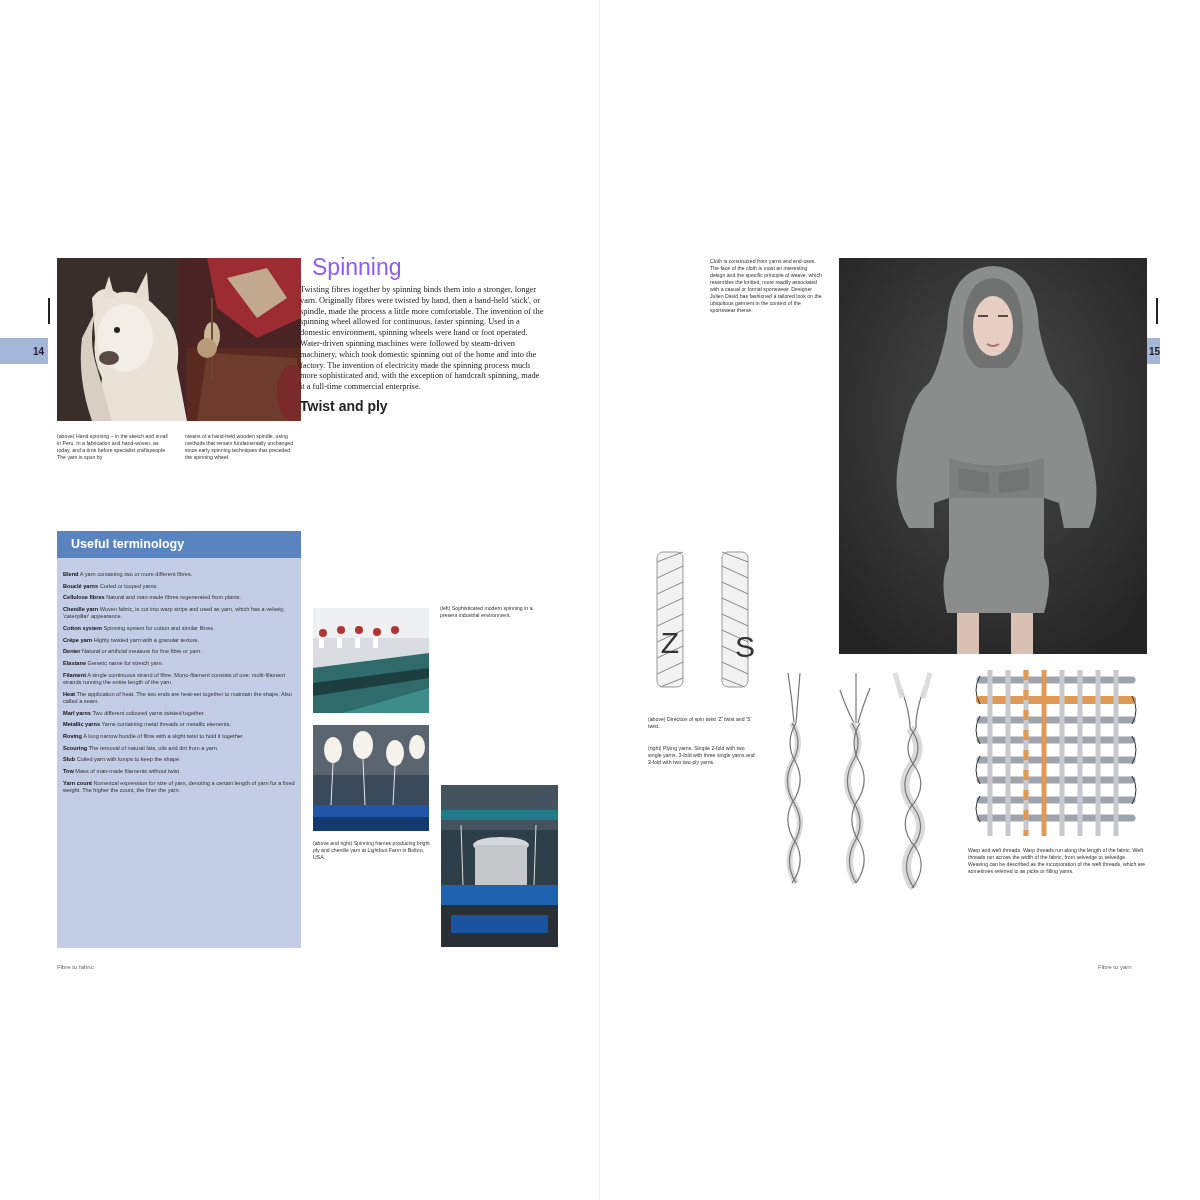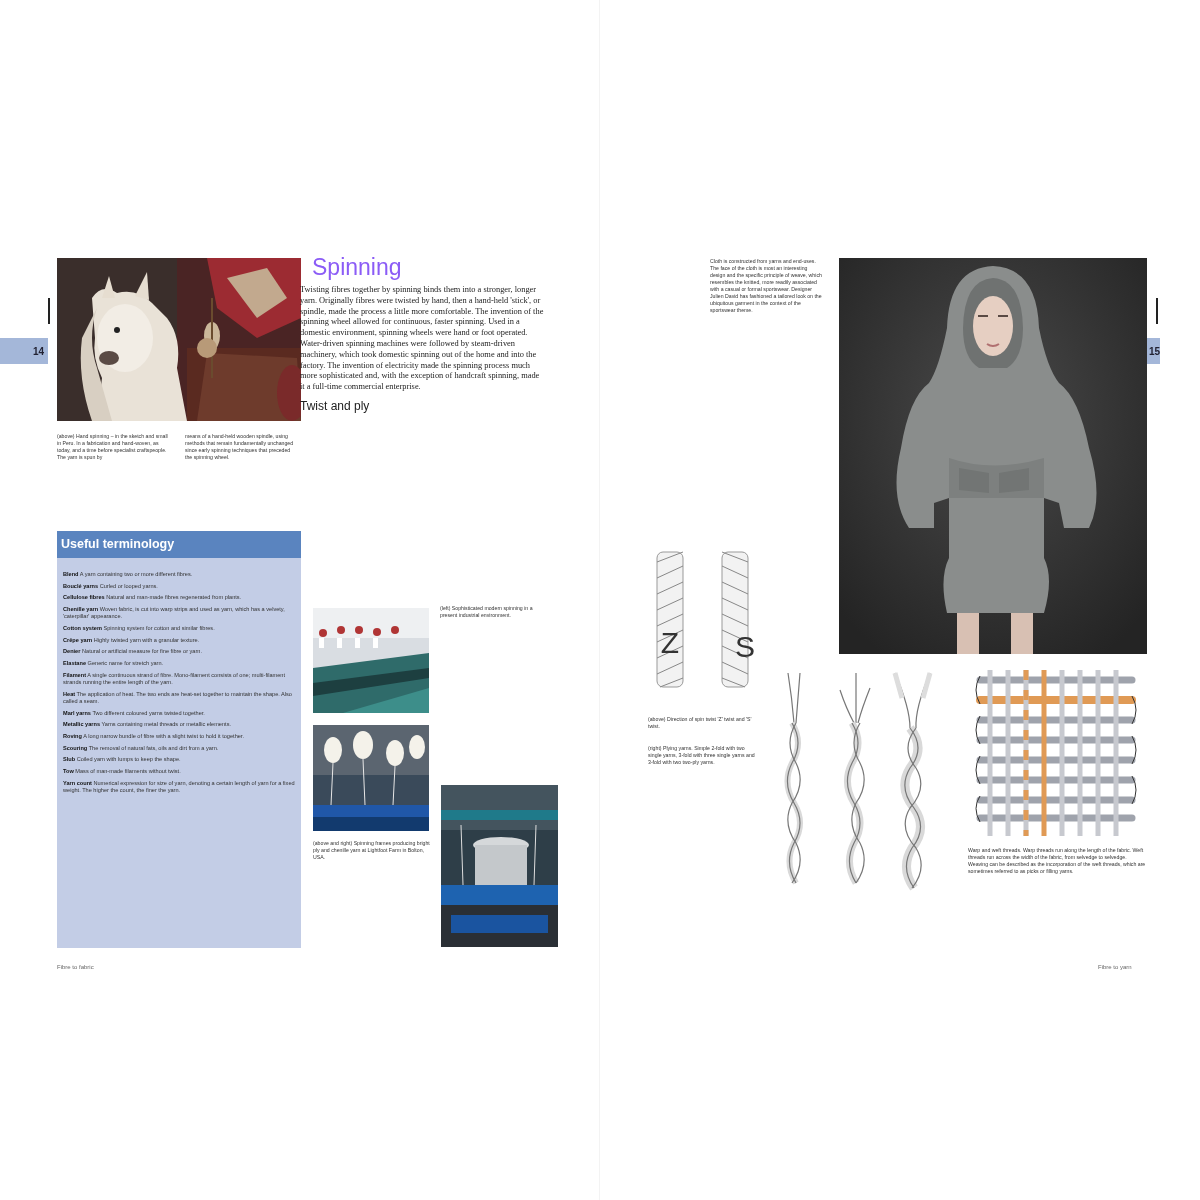--- a/index.html
+++ b/index.html
@@ -8,25 +8,25 @@
   .abs { position: absolute; }
   .pagetab { position: absolute; top: 298px; height: 26px; background: #a4b7d9; font-size: 10px; font-weight: bold; color: #223; display: flex; align-items: center; margin-top: 40px; }
   .pagetab.left { left: 0; width: 48px; justify-content: flex-end; padding-right: 4px; }
   .pagetab.right { left: 1118px; width: 42px; justify-content: flex-end; }
   .gutter { position: absolute; left: 48px; top: 298px; width: 2px; height: 26px; background: #222; }
   .gutter.r { left: 1156px; }
   .photo { position: absolute; overflow: hidden; }
   .title { position: absolute; left: 312px; top: 254px; font-size: 23px; color: #8b5cf6; font-weight: normal; }
   .body-text { position: absolute; font-family: "Liberation Serif", serif; font-size: 8.4px; line-height: 10.8px; color: #222; text-align: left; }
   .body-text p { margin-bottom: 8px; }
-  .body-text h3 { font-family: "Liberation Sans", sans-serif; font-size: 12px; font-weight: normal; margin: 4px 0 12px 0; }
+  .body-text h3 { font-family: "Liberation Sans", sans-serif; font-size: 14px; font-weight: bold; margin: 4px 0 12px 0; }
   .body-text .indent { text-indent: 14px; }
   .caption { position: absolute; font-size: 5.2px; line-height: 7px; color: #333; }
   .term-box { position: absolute; left: 57px; top: 531px; width: 244px; height: 417px; background: #c3cde6; }
-  .term-head { height: 27px; background: #5a84bf; color: #fff; font-weight: bold; font-size: 12.5px; padding: 6px 0 0 4px; }
+  .term-head { height: 27px; background: #5a84bf; color: #fff; font-weight: bold; font-size: 12.5px; padding: 6px 0 0 14px; }
   .term-list { padding: 13px 6px 0 6px; font-size: 5.6px; line-height: 7.2px; color: #333; }
   .term-item { margin-bottom: 4.5px; }
   .term-item b { color: #111; }
   .footer { position: absolute; top: 964px; font-size: 6px; color: #666; }
   .divider { position: absolute; left: 599px; top: 0; width: 1px; height: 1200px; background: #f3f3f3; }
 </style>
 </head>
 <body>
 
 <div class="divider"></div>

